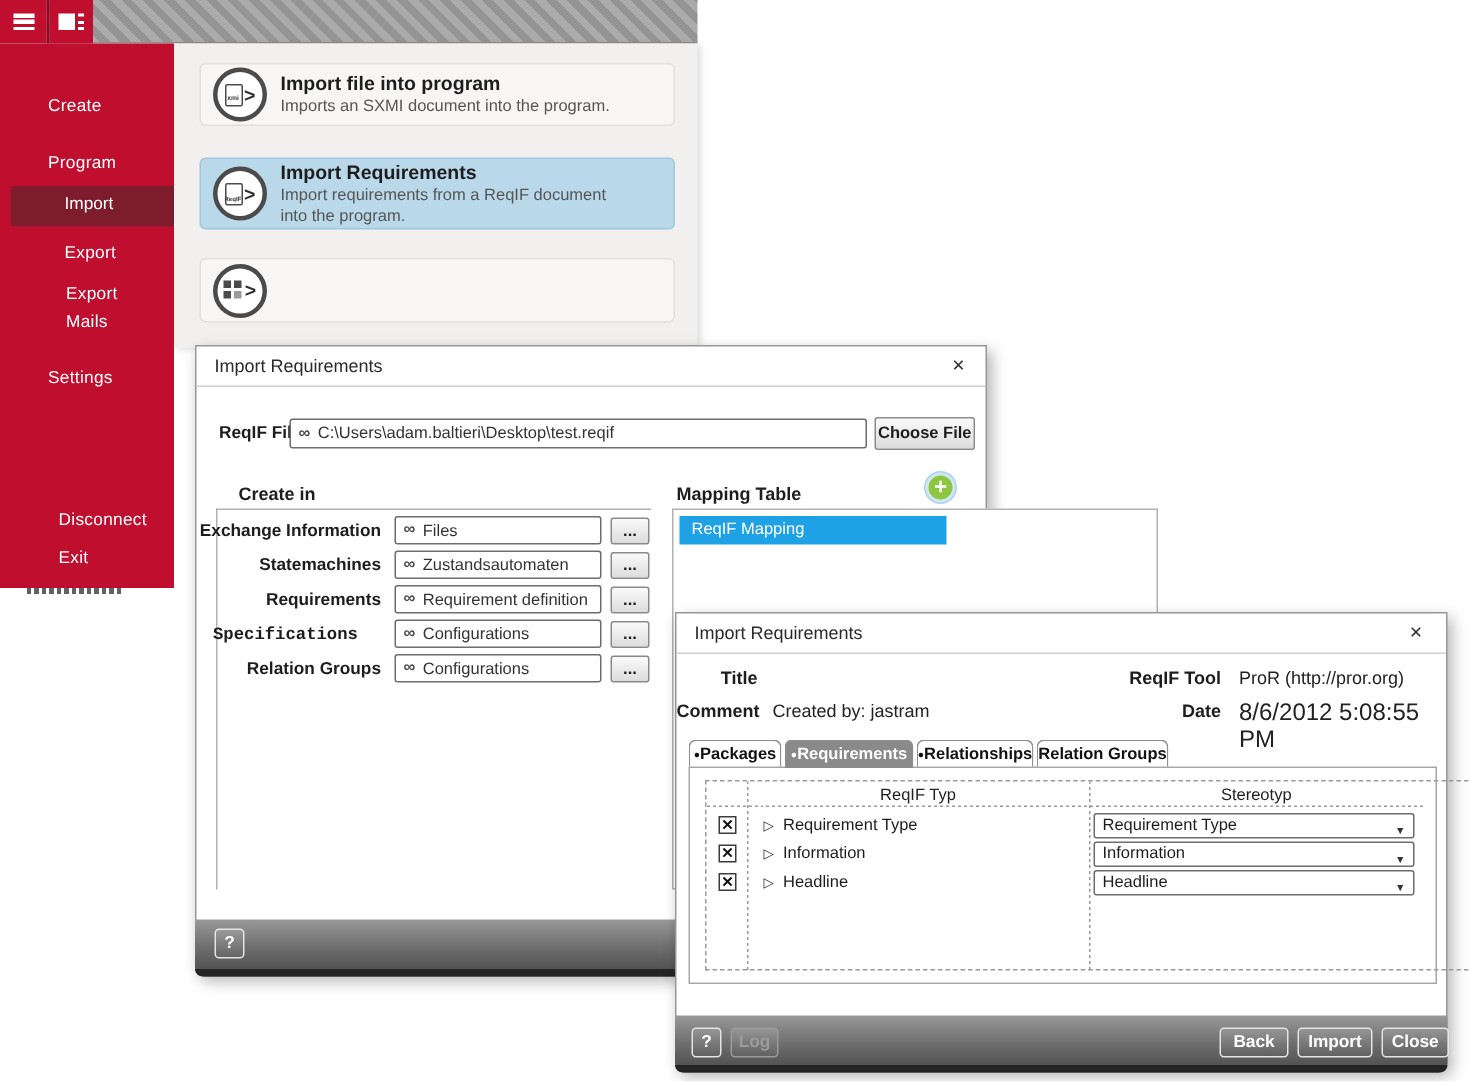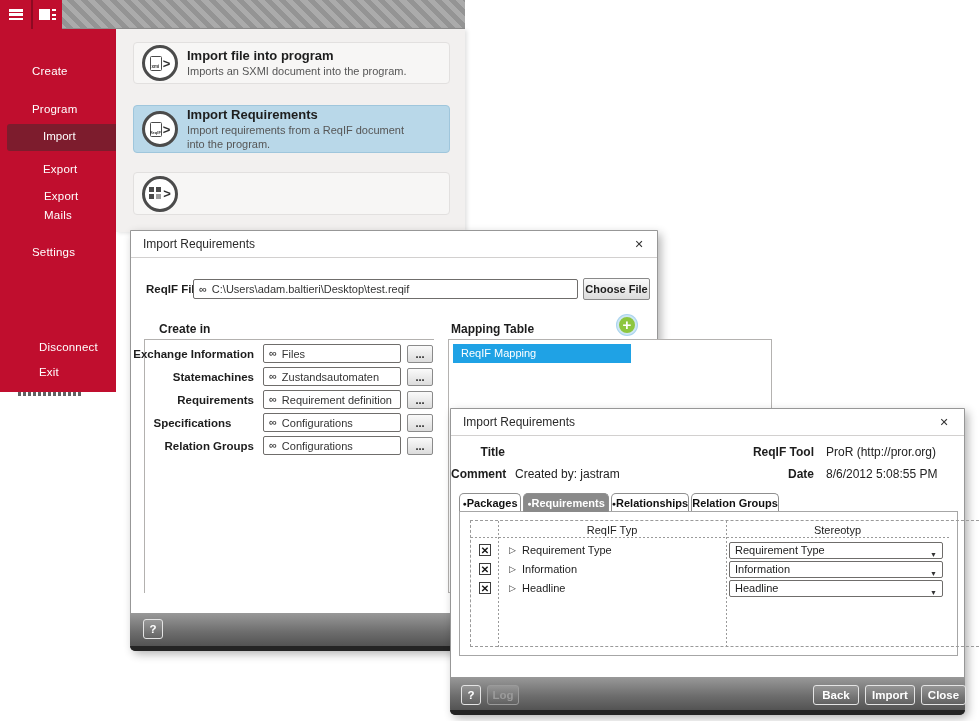--- a/index.html
+++ b/index.html
@@ -215,21 +215,21 @@
     </div>
     <button class="abs gbtn" style="left:276px; top:137px; width:26px; height:18px;">...</button>
 
     <div class="abs boldlab" style="left:0; top:163px; width:123px; text-align:right;">Requirements</div>
     <div class="abs field" style="left:132px; top:159px; width:138px; height:19px;">
       <span class="linkico">∞</span>
       <span>Requirement definition</span>
     </div>
     <button class="abs gbtn" style="left:276px; top:160px; width:26px; height:18px;">...</button>
 
-    <div class="abs boldlab" style="left:0; top:186px; width:123px; text-align:center;">Specifications</div>
+    <div class="abs boldlab" style="left:11px; top:186px; width:123px; text-align:left;font-family:Liberation Mono, monospace;">Specifications</div>
     <div class="abs field" style="left:132px; top:182px; width:138px; height:19px;">
       <span class="linkico">∞</span>
       <span>Configurations</span>
     </div>
     <button class="abs gbtn" style="left:276px; top:183px; width:26px; height:18px;">...</button>
 
     <div class="abs boldlab" style="left:0; top:209px; width:123px; text-align:right;">Relation Groups</div>
     <div class="abs field" style="left:132px; top:205px; width:138px; height:19px;">
       <span class="linkico">∞</span>
       <span>Configurations</span>
@@ -253,21 +253,21 @@
     <div class="dlg-titlebar-line"></div>
 
     <div class="abs boldlab" style="left:0; top:36px; width:54px; text-align:right; font-size:12px;">Title</div>
     <div class="abs val" style="left:64px; top:36px; font-size:12px;"></div>
     <div class="abs boldlab" style="left:263px; top:36px; width:100px; text-align:right; font-size:12px;">ReqIF Tool</div>
     <div class="abs val" style="left:375px; top:36px; font-size:12px;">ProR (http://pror.org)</div>
 
     <div class="abs boldlab" style="left:0; top:58px; width:54px; text-align:right; font-size:12px;">Comment</div>
     <div class="abs val" style="left:64px; top:58px; font-size:12px;">Created by: jastram</div>
     <div class="abs boldlab" style="left:263px; top:58px; width:100px; text-align:right; font-size:12px;">Date</div>
-    <div class="abs val" style="left:375px; top:58px; font-size:12px;">8/6/2012 5:08:55 PM</div>
+    <div class="abs val" style="left:375px; top:58px; font-size:16px;">8/6/2012 5:08:55 PM</div>
 
     <div class="tab" style="left:8px;  top:84px; width:62px;">
       <span class="dot">●</span>
       <span>Packages</span>
     </div>
     <div class="tab active" style="left:72px; top:84px; width:86px;">
       <span class="dot">●</span>
       <span>Requirements</span>
     </div>
     <div class="tab" style="left:160px; top:84px; width:78px;">

